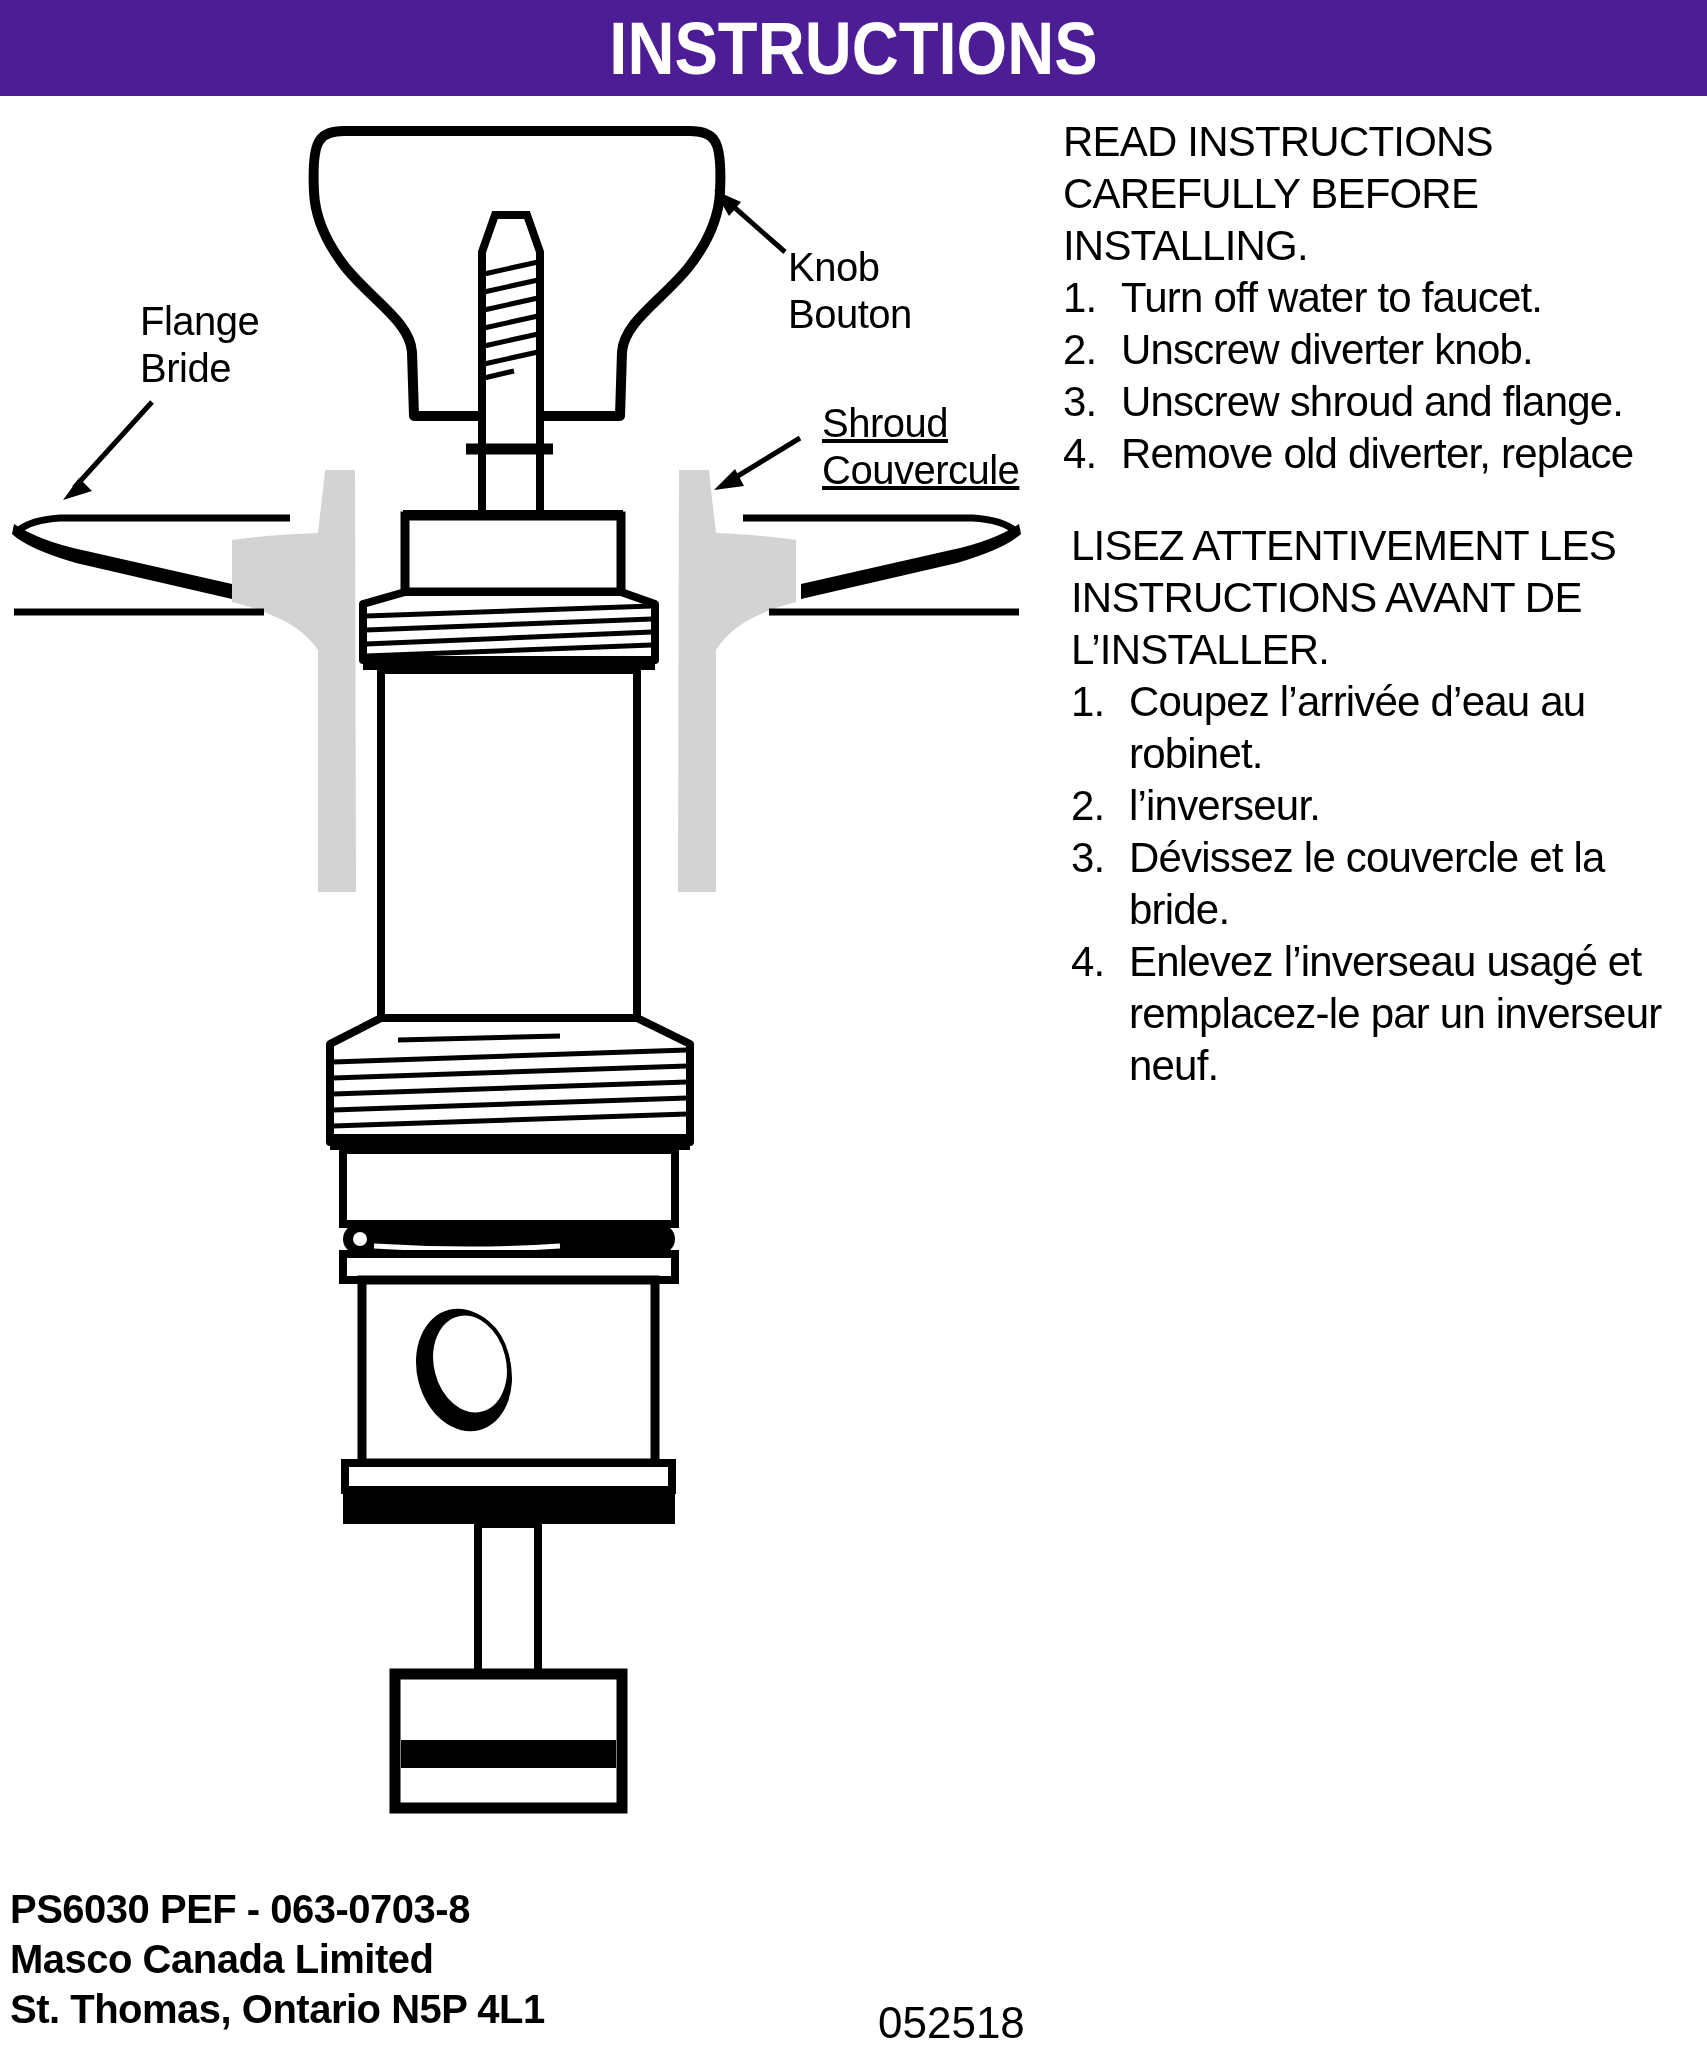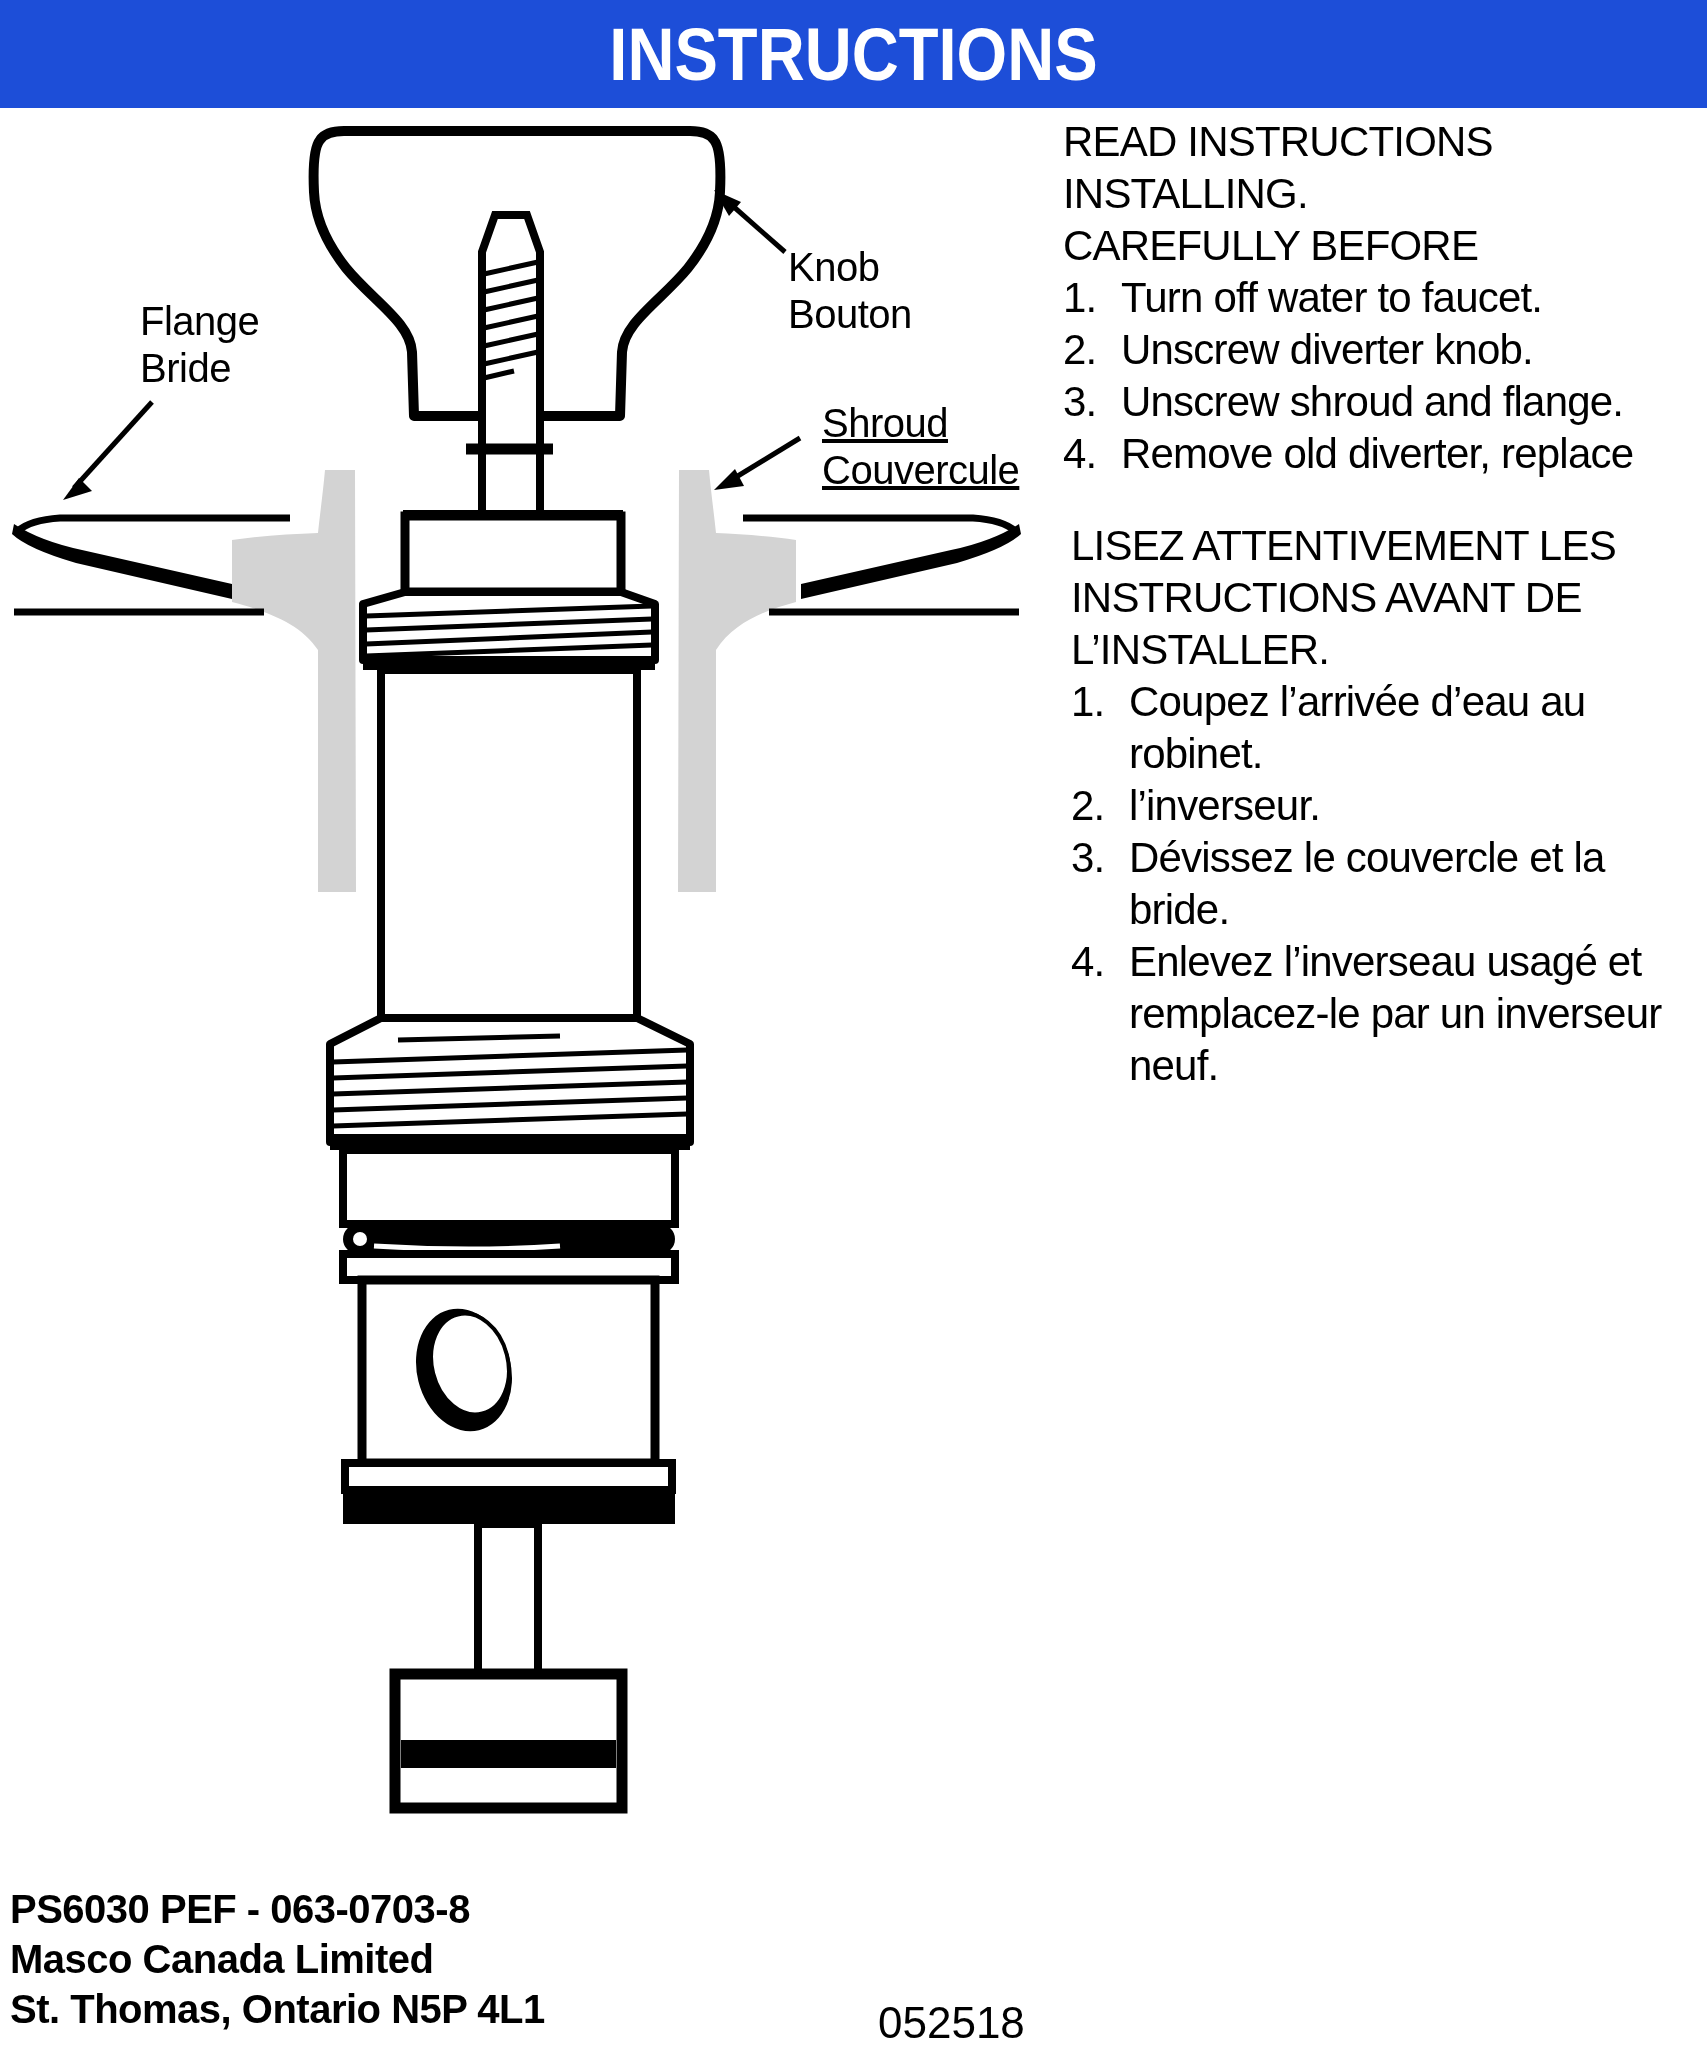--- a/index.html
+++ b/index.html
@@ -2,21 +2,21 @@
 <html><head>
 <meta charset="utf-8">
 <style>
   html,body{margin:0;padding:0;background:#888;}
   .page{
     position:relative; width:1707px; height:2048px; background:#ffffff;
     font-family:"Liberation Sans", sans-serif; color:#000; overflow:hidden;
   }
   
   .hdr{
-    position:absolute; left:0; top:0; width:1707px; height:108px; background:#1d4ed8;
+    position:absolute; left:0; top:0; width:1707px; height:96px; background:#4c1d95;
     display:flex; align-items:center; justify-content:center;
   }
   .hdr h1{
     margin:0; color:#fff; font-size:74px; font-weight:bold; letter-spacing:0px;
     transform:scaleX(0.88); transform-origin:center;
   }
   
   .dlabel{position:absolute; font-size:40px; line-height:47px; letter-spacing:-0.5px;}
   
   .col{position:absolute; left:1063px; top:116px; width:640px; font-size:42px; line-height:52px; letter-spacing:-0.8px;}
@@ -149,22 +149,22 @@
   </div>
   <div class="dlabel" style="left:822px; top:400px;text-decoration:underline;">
     <div>Shroud</div>
     <div>Couvercule</div>
   </div>
 
   <div class="col">
 
     <div>
       <div class="hline">READ INSTRUCTIONS</div>
+      <div class="hline">CAREFULLY BEFORE</div>
       <div class="hline">INSTALLING.</div>
-      <div class="hline">CAREFULLY BEFORE</div>
 
       <div class="step">
         <span class="num">1.</span>
         <span class="stext">
             <div class="sline">Turn off water to faucet.</div>
           </span>
       </div>
       <div class="step">
         <span class="num">2.</span>
         <span class="stext">

